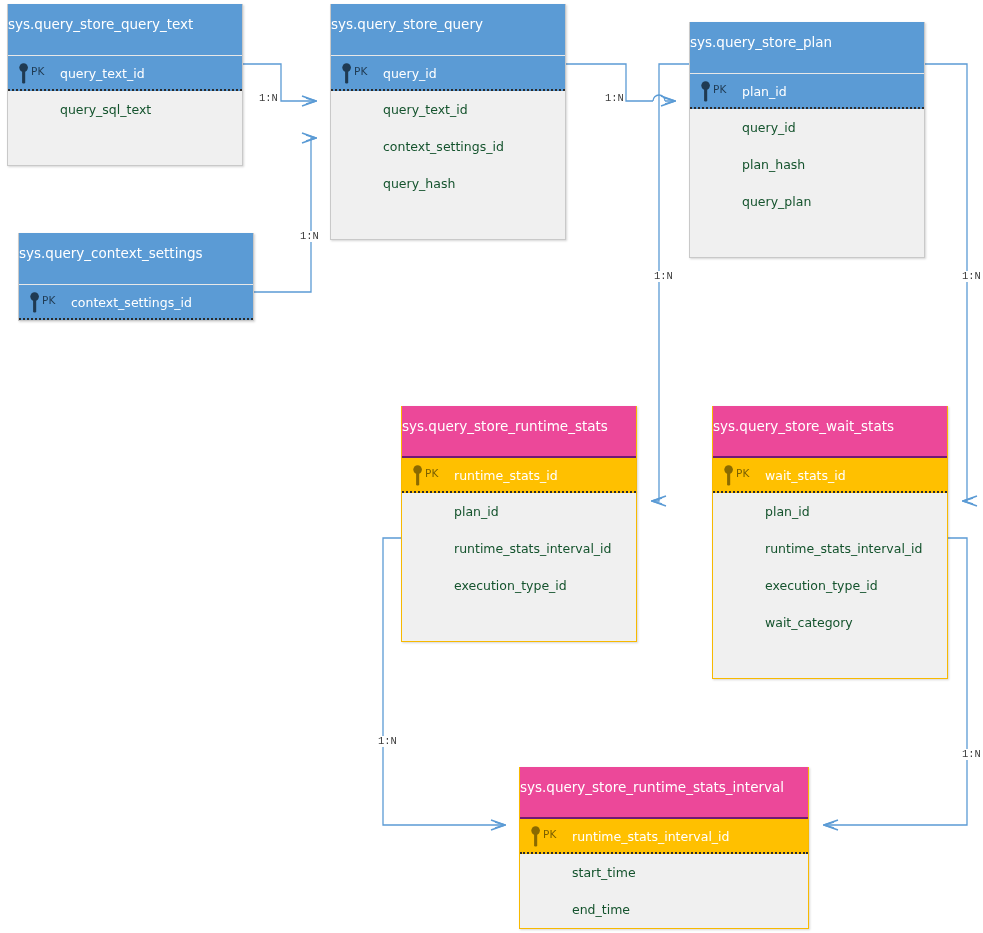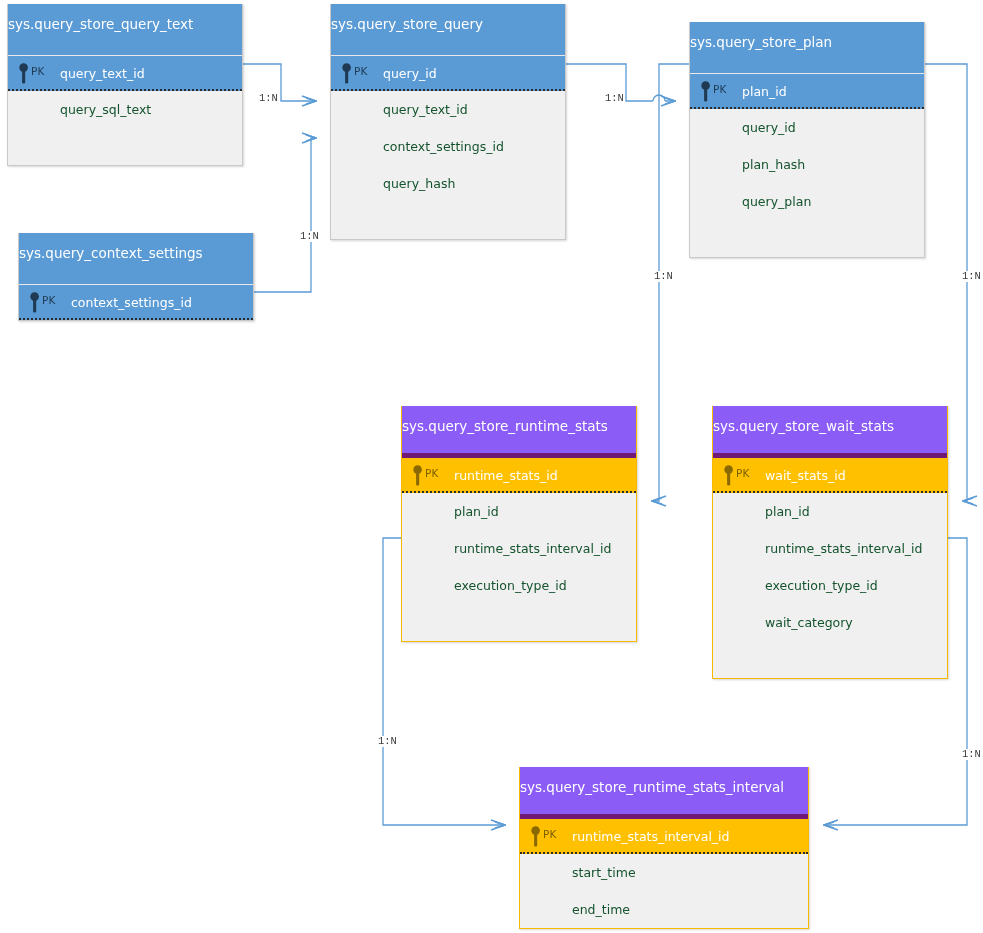--- a/index.html
+++ b/index.html
@@ -21,21 +21,21 @@
   }
   .entity.blue{border:1px solid #c9c9c9;border-top:none;}
   .entity.orange{border:1px solid #f7b900;border-top:none;}
 
   .ent-title{
     box-sizing:border-box;height:52px;line-height:40px;
     padding-left:0;color:#ffffff;font-size:13.5px;
     white-space:nowrap;overflow:hidden;
   }
   .blue  .ent-title{background:#5b9bd5;border-bottom:1px solid #e8e8e8;}
-  .orange .ent-title{background:#8b5cf6;border-bottom:5px solid #701a75;}
+  .orange .ent-title{background:#ec4899;border-bottom:2px solid #701a75;}
 
   .ent-pk{
     box-sizing:border-box;height:35px;position:relative;
     color:#ffffff;font-size:12.5px;text-align:center;
   }
   .blue  .ent-pk{background:#5b9bd5;border-bottom:2px dotted #2b2b2b;}
   .orange .ent-pk{background:#ffc000;border-bottom:2px dotted #2b2b2b;}
 
   .keyicon{position:absolute;left:11px;top:7px;width:12px;height:21px;}
   .pklabel{position:absolute;left:23px;top:9px;font-size:10.5px;letter-spacing:.2px;}

